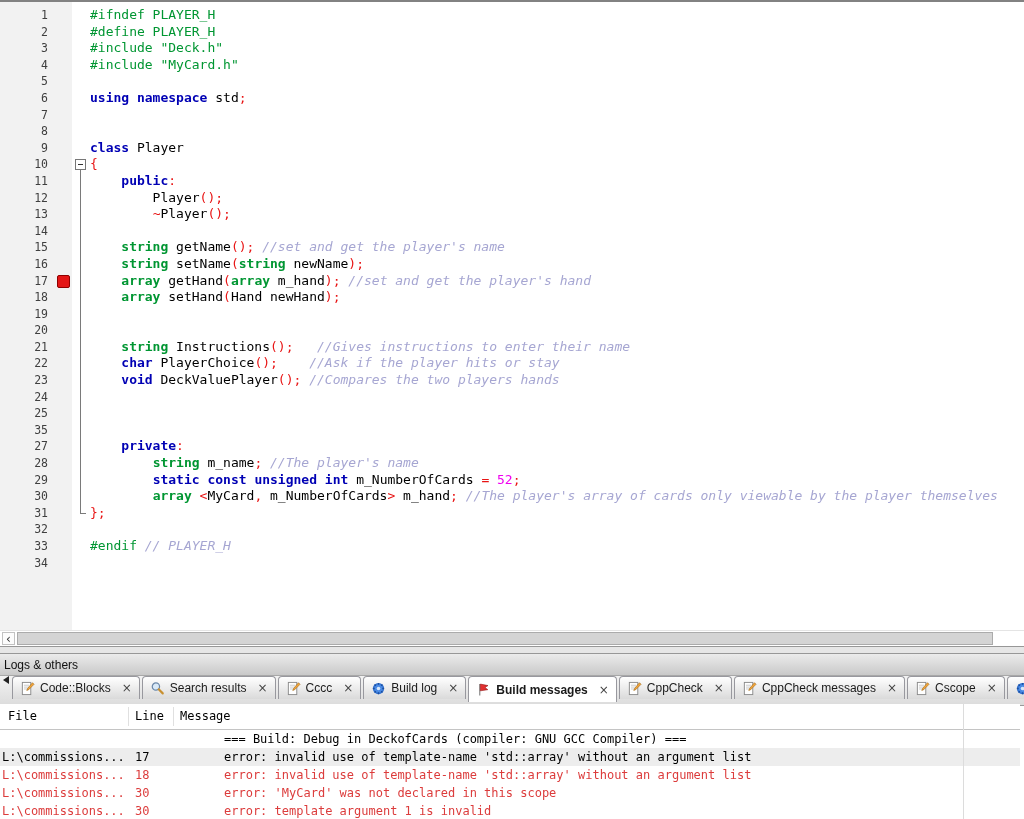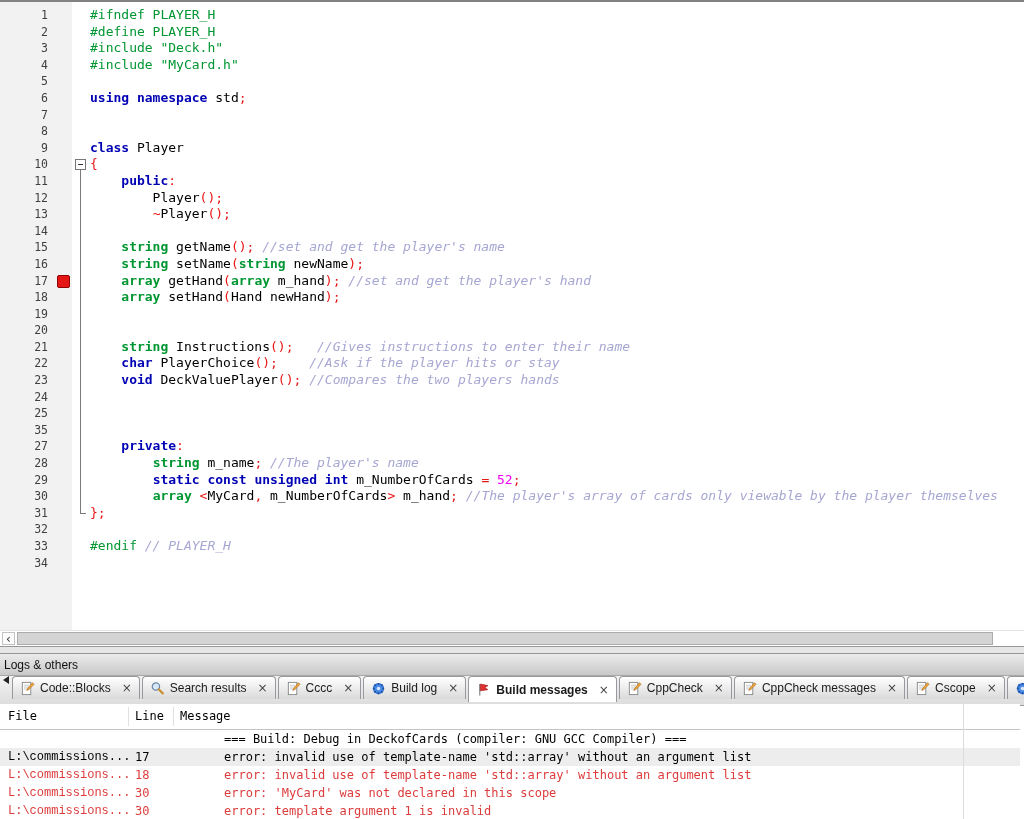--- a/index.html
+++ b/index.html
@@ -69,21 +69,21 @@
   
   #msg-table{position:absolute;left:0;top:704px;width:1020px;height:115px;background:#fff;
         font-family:"DejaVu Sans Mono",monospace;font-size:12px;color:#000;}
   #tbl-header{position:relative;height:25px;border-bottom:1px solid #C4C4C4;line-height:25px;}
   .hsep{position:absolute;top:3px;bottom:3px;width:1px;background:#E0E0E0;}
   .hcol{position:absolute;top:0;}
   #tbl-rows{position:relative;}
   .trow{position:relative;height:18px;line-height:18px;white-space:nowrap;}
   .trow.selected{background:#EDEDED;}
   .trow.error{color:#DC3C3C;}
-  .c-file{position:absolute;left:8px;font-family:Liberation Mono, monospace;}
+  .c-file{position:absolute;left:2px;}
   .c-line{position:absolute;left:135px;}
   .c-msg{position:absolute;left:180px;margin-left:44px;}
   #col-sep{position:absolute;left:963px;top:0;bottom:0;width:1px;background:#DCDCDC;}
 </style>
 </head>
 <body>
 
 <div id="screen">
 
   <div id="editor">

